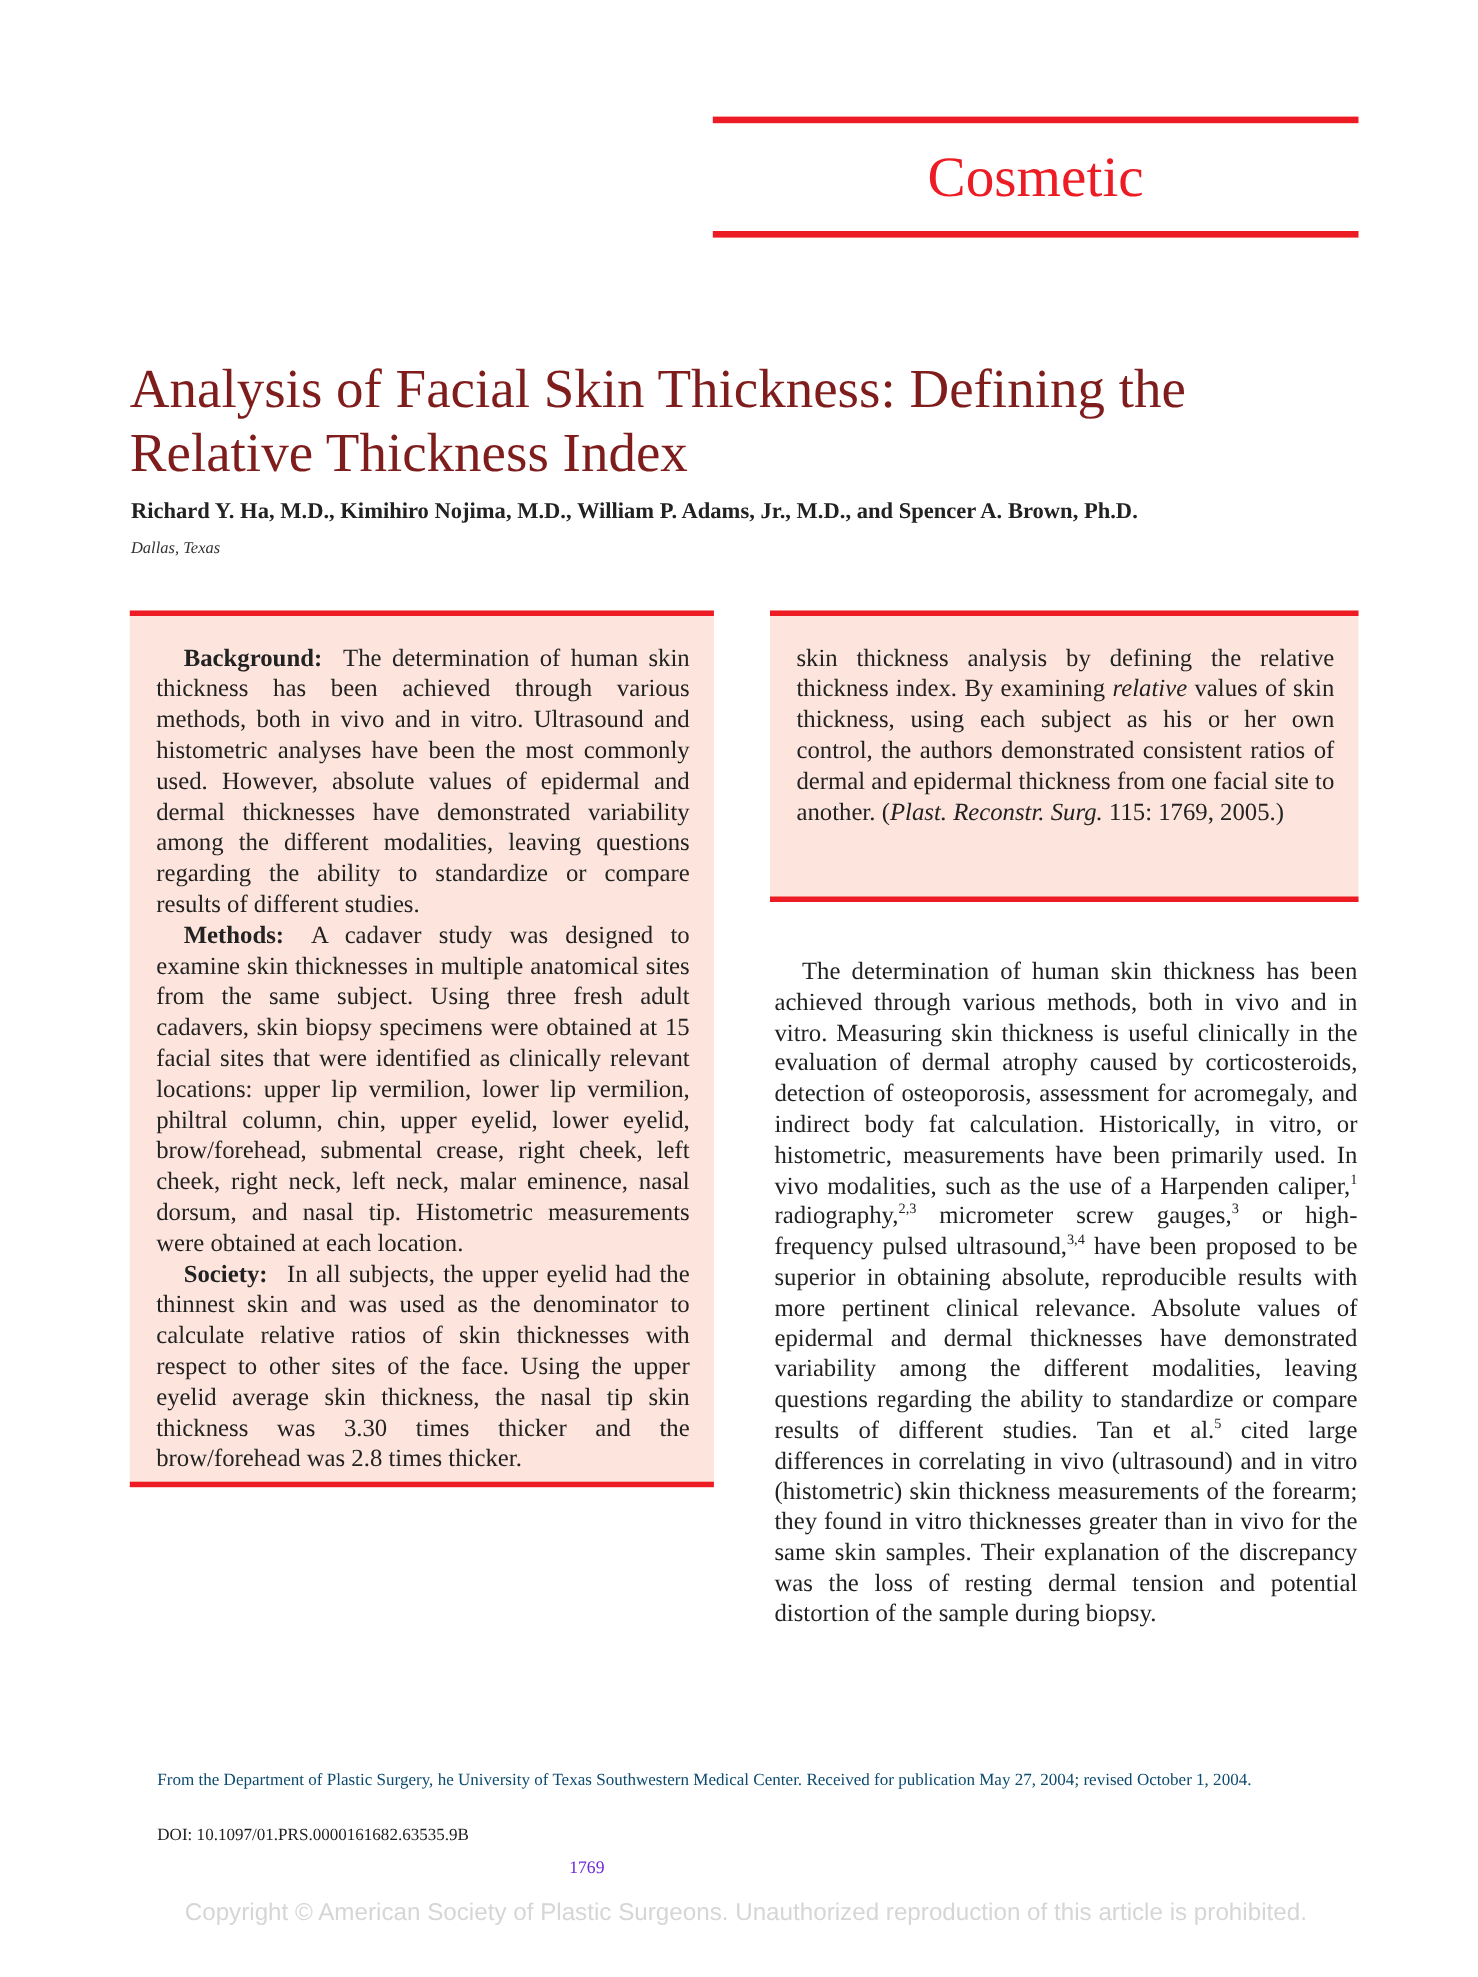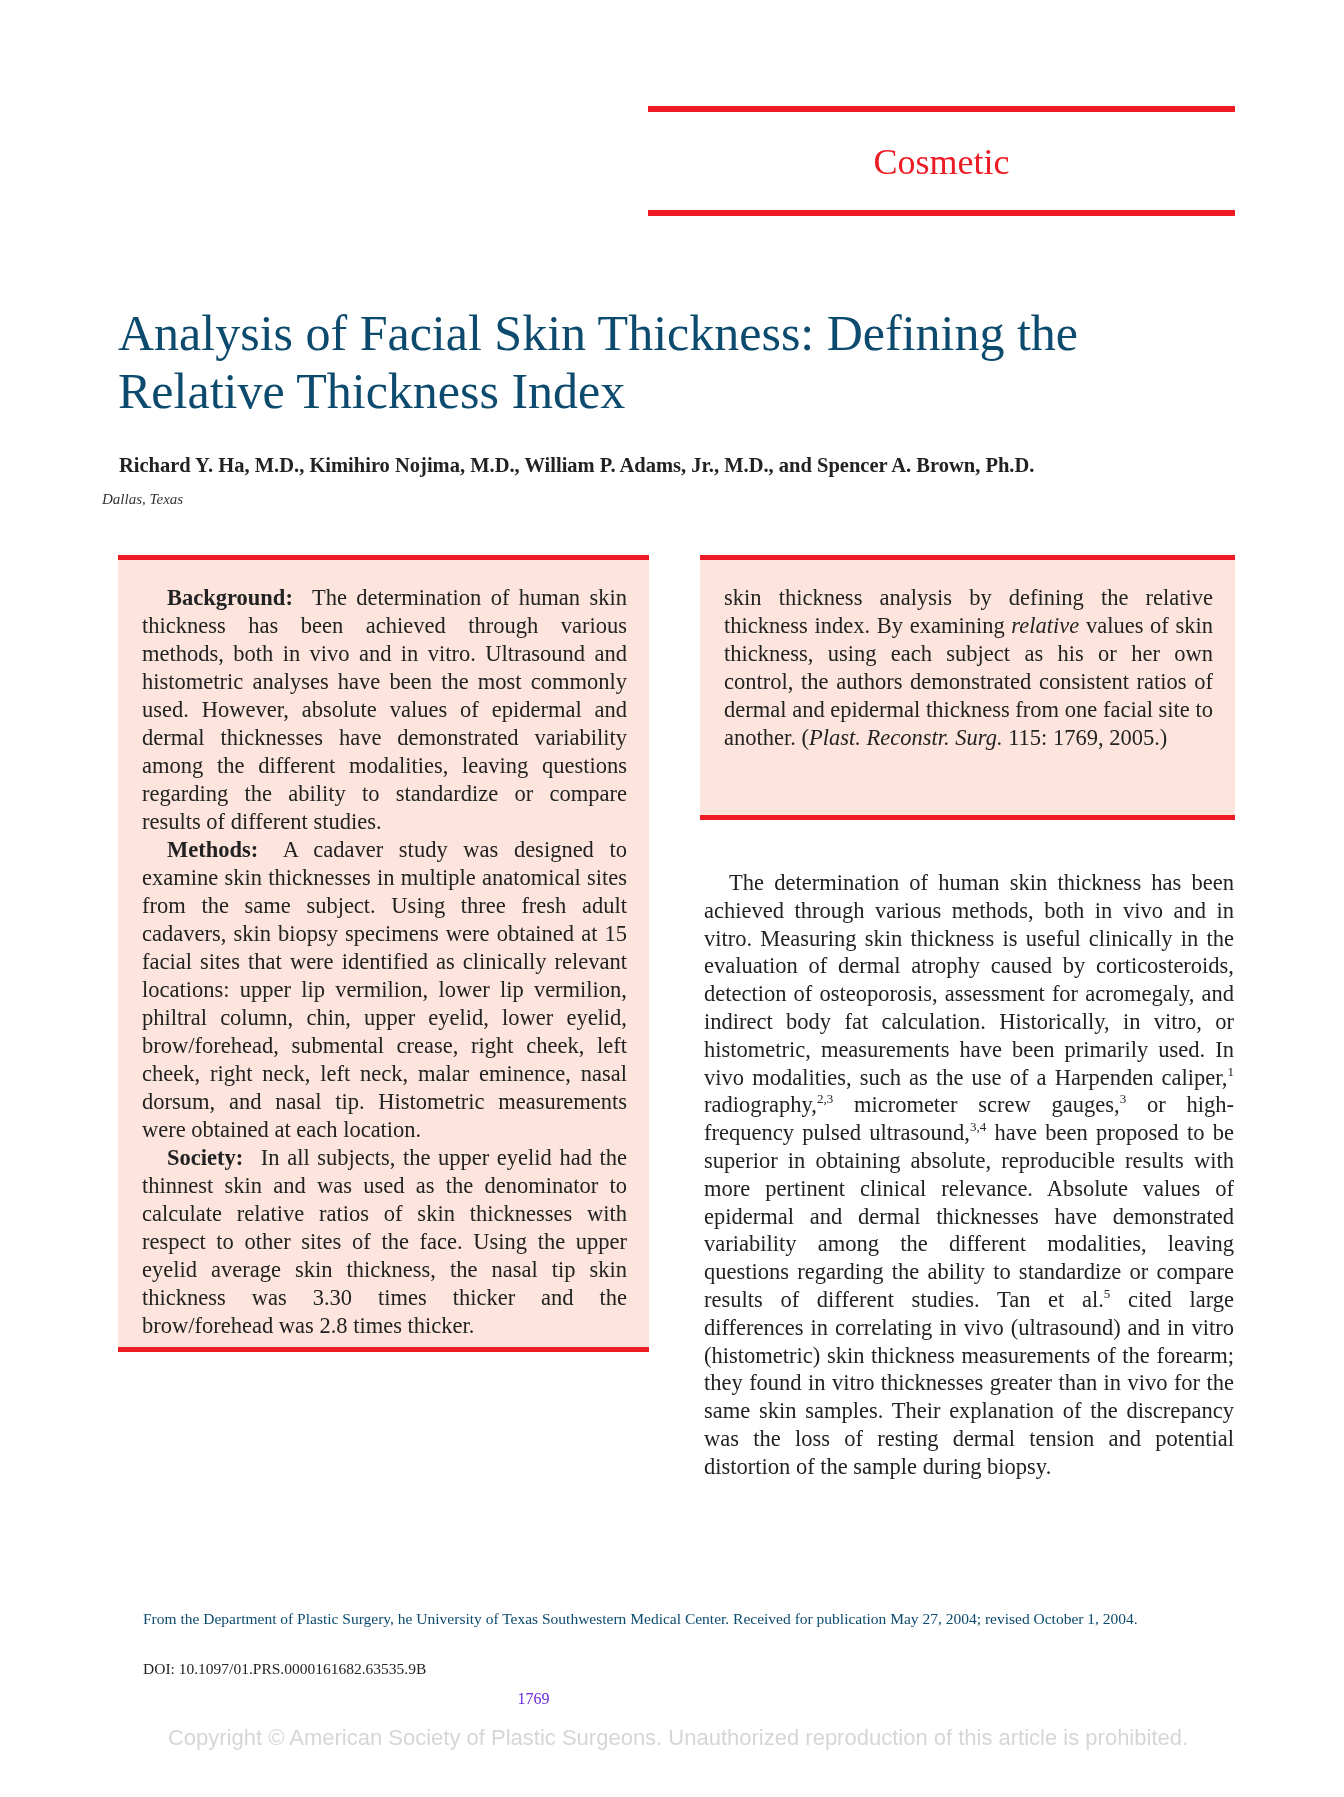--- a/index.html
+++ b/index.html
@@ -2,26 +2,26 @@
 <html><head>
   <meta charset="utf-8">
   <style>
     html, body { margin: 0; padding: 0; background: #ffffff; }
     body { width: 1344px; height: 1797px; position: relative; overflow: hidden; font-family: "Liberation Serif", "DejaVu Serif", serif; color: #222; }
 
     .section-banner { position: absolute; left: 648px; top: 106px; width: 587px; height: 112px; }
     .section-banner .rule { position: absolute; left: 0; width: 587px; height: 6px; background: #ed1c24; }
     .section-banner .rule.top { top: 0; }
     .section-banner .rule.bottom { top: 104px; }
-    .section-banner .label { position: absolute; left: 0; top: 26px; width: 587px; text-align: center; font-size: 36px; color: #ed1c24; line-height: 60px; }
+    .section-banner .label { position: absolute; left: 0; top: 26px; width: 587px; text-align: center; font-size: 52px; color: #ed1c24; line-height: 60px; }
 
-    .title { position: absolute; left: 118px; top: 304px; width: 1120px; font-size: 50px; line-height: 58px; color: #0c4a6e; }
+    .title { position: absolute; left: 118px; top: 324px; width: 1120px; font-size: 50px; line-height: 58px; color: #7f1d1d; }
 
     .authors { position: absolute; left: 119px; top: 454px; width: 1120px; font-size: 20.5px; font-weight: bold; color: #222; white-space: nowrap; }
-    .location { position: absolute; left: 102px; top: 491px; font-size: 15px; font-style: italic; color: #333; }
+    .location { position: absolute; left: 119px; top: 491px; font-size: 15px; font-style: italic; color: #333; }
 
     .abstract-box { position: absolute; background: #fde5dd; border-top: 5px solid #ed1c24; box-sizing: border-box; }
     .abstract-left { left: 118px; top: 555px; width: 531px; height: 797px; border-bottom: 5px solid #ed1c24; padding: 24px 22px 0 24px; }
     .abstract-right { left: 700px; top: 555px; width: 535px; height: 265px; border-bottom: 5px solid #ed1c24; padding: 24px 22px 0 24px; }
 
     .abs-text { font-size: 22.5px; line-height: 28px; text-align: justify; color: #222; }
     .abs-para { text-indent: 25px; margin: 0; }
     .abs-para .head { font-weight: bold; margin-right: 10px; }
     .abs-right-text { margin: 0; }
     .abs-right-text i { }

